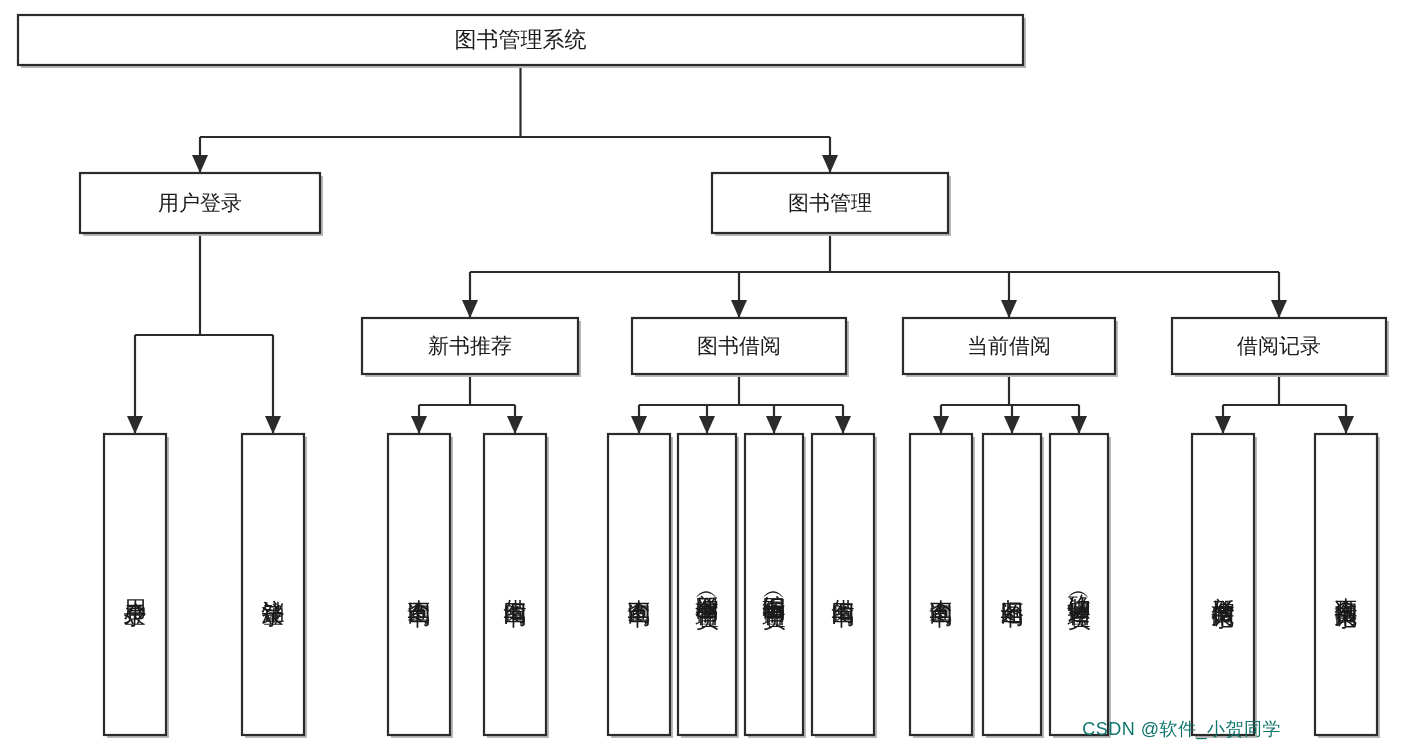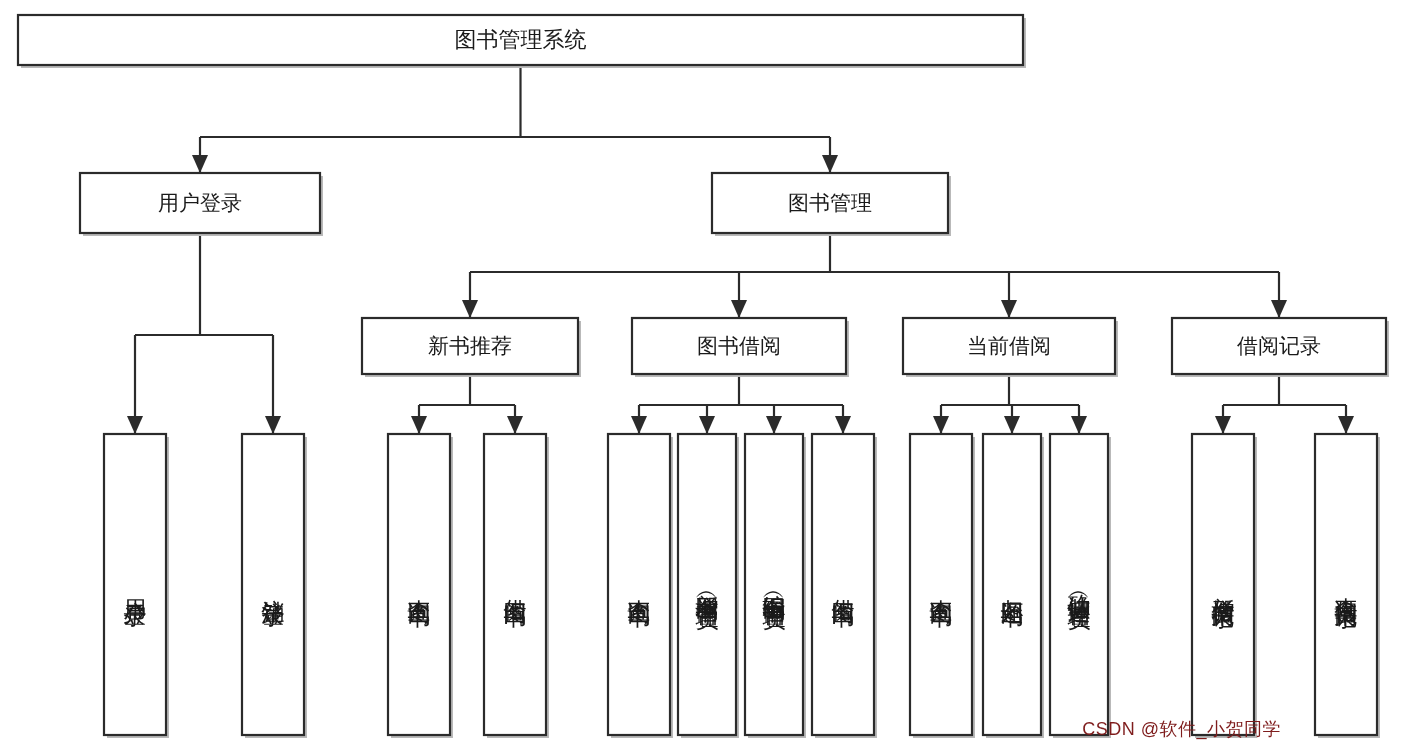--- a/index.html
+++ b/index.html
@@ -77,21 +77,21 @@
     color: #1a1a1a;
     white-space: nowrap;
     text-align: center;
   }
   .watermark {
     position: absolute;
     right: 14px;
     bottom: 6px;
     font-family: "Liberation Sans", "DejaVu Sans", sans-serif;
     font-size: 18px;
-    color: #7f1d1d;
+    color: #0f766e;
     letter-spacing: 0.5px;
     white-space: nowrap;
     user-select: none;
   }
 </style>
 </head>
 <body>
 
 <div id="diagram-root">
   <svg class="diagram-canvas" viewBox="0 0 1405 747">

